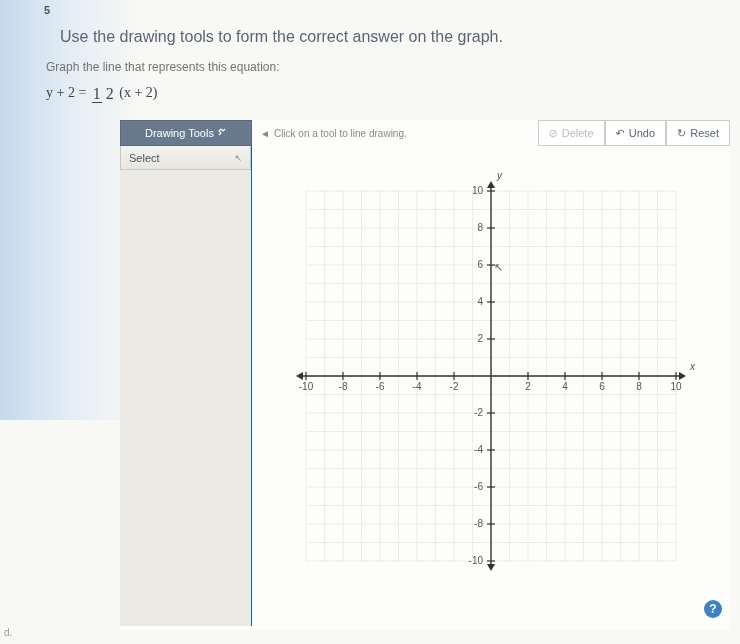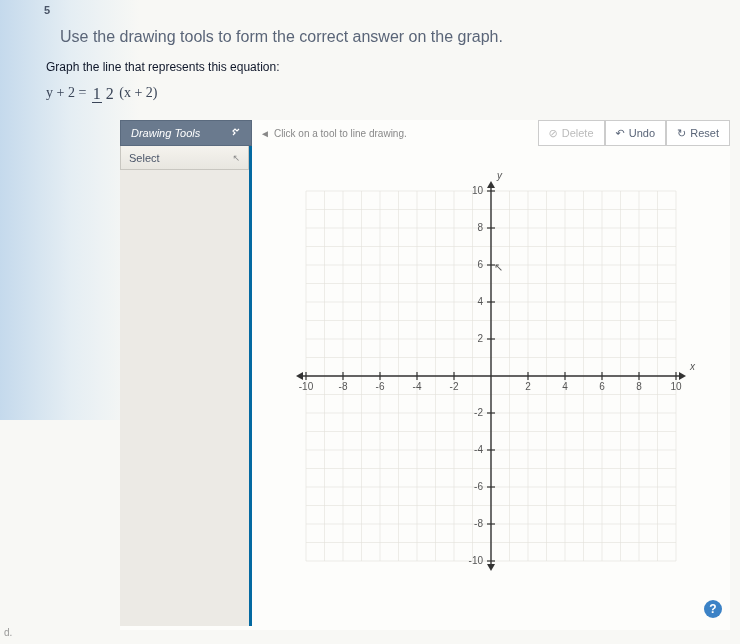--- a/index.html
+++ b/index.html
@@ -25,21 +25,21 @@
       left: 60px;
       top: 28px;
       font-size: 16px;
       color: #5a6578;
     }
     .subinstruction {
       position: absolute;
       left: 46px;
       top: 60px;
       font-size: 12px;
-      color: #0f172a;
+      color: #737373;
     }
     .equation {
       position: absolute;
       left: 46px;
       top: 85px;
       font-size: 14px;
       color: #3a4558;
       font-family: 'Times New Roman', serif;
     }
     .equation .frac {
@@ -65,27 +65,26 @@
     .toolbar-header {
       display: flex;
       height: 26px;
       align-items: center;
     }
     .drawing-tools-header {
       width: 132px;
       background: #6a7a8e;
       color: #fff;
       font-size: 11px;
-      padding: 5px 10px;
+      padding: 5px 24px;
       border: 1px solid #5a6a7e;
       display: flex;
       align-items: center;
       justify-content: space-between;
       height: 26px;
-      font-style: italic;
     }
     .wrench-icon {
       color: #fff;
       font-size: 10px;
     }
     .hint-pointer {
       font-size: 10px;
       color: #888;
       margin-left: 8px;
       display: flex;
@@ -113,21 +112,21 @@
       color: #bbb;
       cursor: default;
     }
     .main-area {
       display: flex;
       height: 480px;
     }
     .tools-panel {
       width: 132px;
       background: #eceae5;
-      border-right: 3px solid #0369a1;
+      border-right: 1px solid #0369a1;
     }
     .tool-item {
       border: 1px solid #c8c6c0;
       border-top: none;
       background: linear-gradient(#f5f3ee, #e8e6e0);
       padding: 5px 8px;
       font-size: 11px;
       color: #4a5568;
       display: flex;
       justify-content: space-between;

